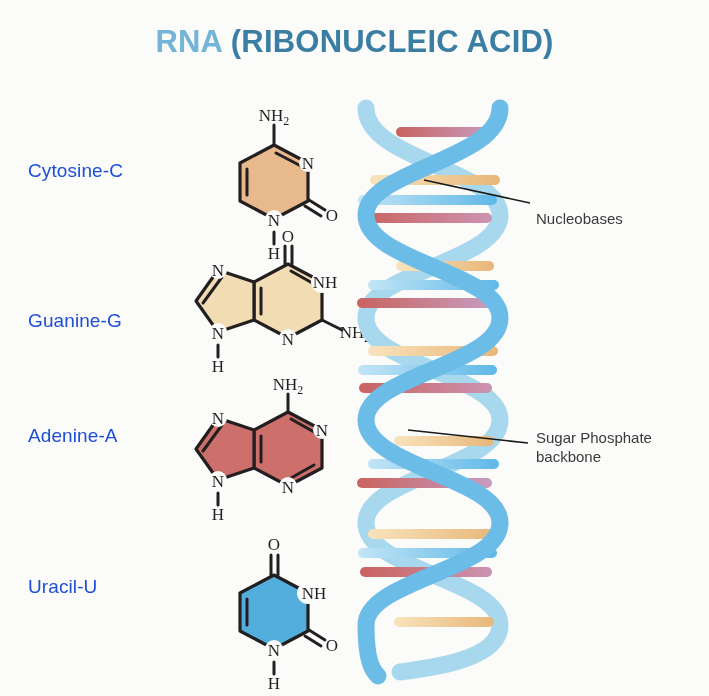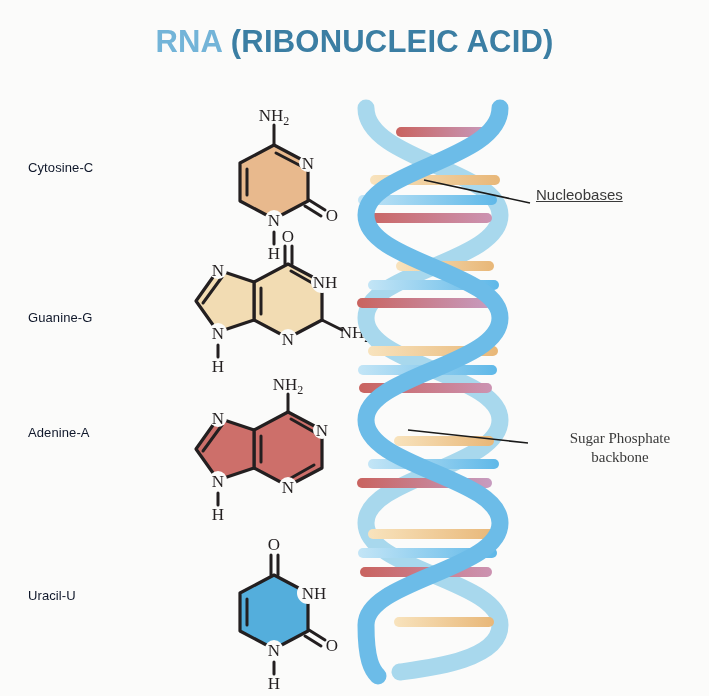--- a/index.html
+++ b/index.html
@@ -34,58 +34,58 @@
     letter-spacing: 0.2px;
     white-space: nowrap;
   }
   .title .t-rna   { color: #73b4d8; }
   .title .t-rest  { color: #3b7ea3; }
 
   
   .mol-label {
     position: absolute;
     left: 28px;
-    font-size: 13px;
-    color: #0f172a;
+    font-size: 19px;
+    color: #1d4ed8;
     letter-spacing: 0.1px;
     white-space: nowrap;
   }
 
   
   .mol {
     position: absolute;
     margin-left: 44px;
   }
 
   
   .callout {
     position: absolute;
     font-size: 15px;
     color: #3a3a3a;
     line-height: 1.25;
     white-space: pre-line;
   }
-  .callout.centered { text-align: center; font-family: Liberation Serif, serif; }
+  .callout.centered { text-align: left; }
 
   svg { display: block; overflow: visible; }
 </style>
 </head>
 <body>
 
 <div id="stage">
 
   <div class="title">
     <span class="t-rna">RNA</span>
     <span class="t-rest">(RIBONUCLEIC ACID)</span>
   </div>
 
   <div class="mol-label" style="top:160px;">Cytosine-C</div>
   <div class="mol-label" style="top:310px;">Guanine-G</div>
   <div class="mol-label" style="top:425px;">Adenine-A</div>
-  <div class="mol-label" style="top:588px;">Uracil-U</div>
+  <div class="mol-label" style="top:576px;">Uracil-U</div>
 
   <div class="mol" style="left:160px; top:105px;">
     <svg width="160" height="140" viewBox="0 0 160 140">
 
       <polygon points="70,40 104,58 104,96 70,114 36,96 36,58" fill="#e8b98d" stroke="#231f20" stroke-width="3.2" stroke-linejoin="round"></polygon>
 
       <line x1="43" y1="64" x2="43" y2="90" stroke="#231f20" stroke-width="3" stroke-linecap="round"></line>
 
       <line x1="72" y1="48" x2="97" y2="61" stroke="#231f20" stroke-width="3" stroke-linecap="round"></line>
 
@@ -257,18 +257,18 @@
                C 500 365, 366 375, 366 420
                C 366 467, 500 477, 500 523
                C 500 570, 366 580, 366 625
                C 366 660, 372 670, 378 676" fill="none" stroke="#6cbce8" stroke-width="17" stroke-linecap="round"></path>
     </g>
 
     <line x1="424" y1="180" x2="530" y2="203" stroke="#1a1a1a" stroke-width="1.6"></line>
     <line x1="408" y1="430" x2="528" y2="443" stroke="#1a1a1a" stroke-width="1.6"></line>
   </svg>
 
-  <div class="callout" style="left:536px; top:186px;text-decoration:underline;">Nucleobases</div>
+  <div class="callout" style="left:536px; top:210px;">Nucleobases</div>
 
   <div class="callout centered" style="left:536px; top:429px; width:168px;">Sugar Phosphate
 backbone</div>
 
 </div>
 
 </body></html>

